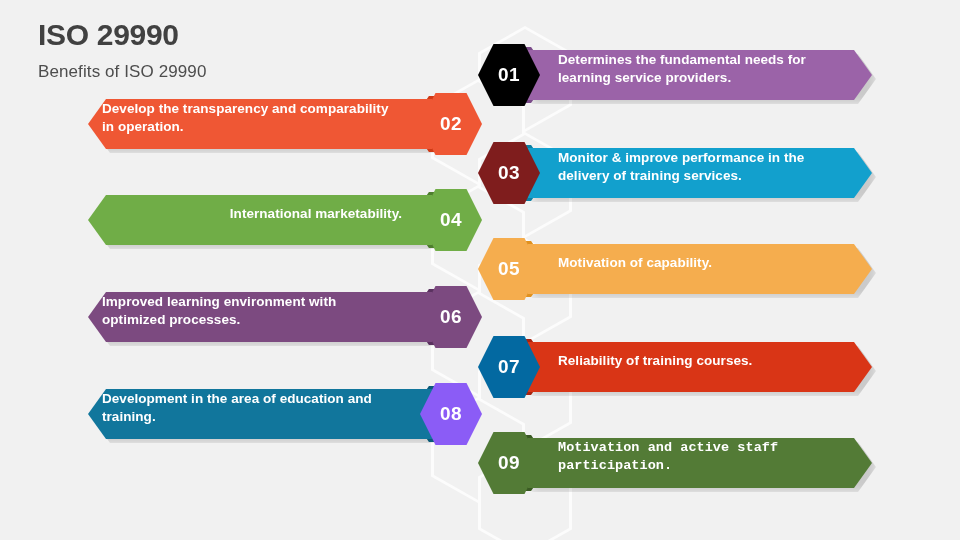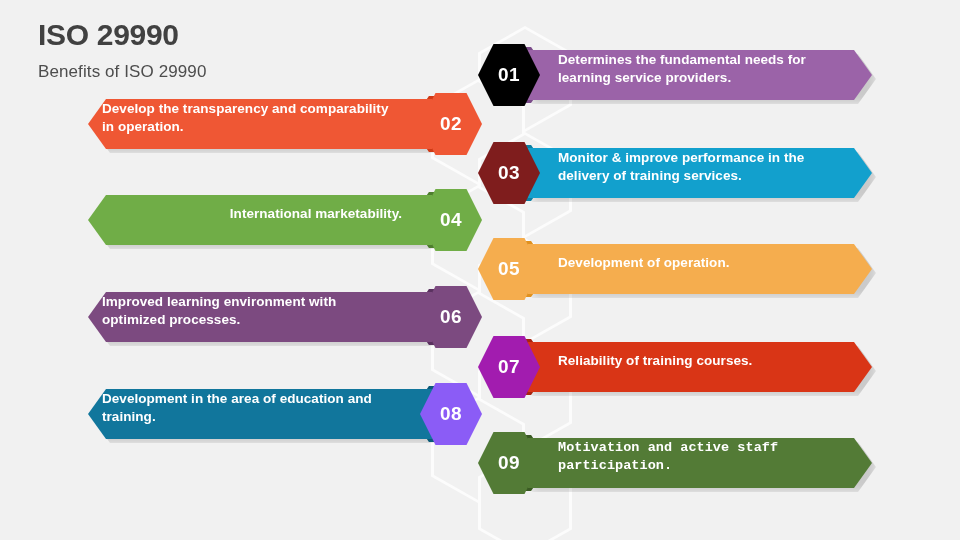--- a/index.html
+++ b/index.html
@@ -157,40 +157,40 @@
         <div class="banner" style="background: rgb(18, 160, 205);"></div>
         <div class="banner-text" style="color: rgb(255, 255, 255);">Monitor &amp; improve performance in the delivery of training services.</div>
         <div class="hex" style="background: #7f1d1d;">
           <span class="hex-num">03</span>
         </div>
       </div>
       <div class="row right" style="top: 238px; left: 450px; width: 400px;">
         <div class="banner-shadow"></div>
         <div class="fold" style="background: rgb(224, 145, 31);"></div>
         <div class="banner" style="background: rgb(245, 173, 78);"></div>
-        <div class="banner-text" style="color: rgb(255, 255, 255);">Development of operation.</div>
+        <div class="banner-text" style="color: rgb(255, 255, 255);">Motivation of capability.</div>
         <div class="hex" style="background: rgb(245, 173, 78);">
           <span class="hex-num">05</span>
         </div>
       </div>
       <div class="row left" style="top: 286px; left: 110px; width: 400px;">
         <div class="banner-shadow"></div>
         <div class="fold" style="background: rgb(91, 50, 96);"></div>
         <div class="banner" style="background: rgb(124, 74, 128);"></div>
         <div class="banner-text" style="color: rgb(255, 255, 255);">Improved learning environment with optimized processes.</div>
         <div class="hex" style="background: rgb(124, 74, 128);">
           <span class="hex-num">06</span>
         </div>
       </div>
       <div class="row right" style="top: 336px; left: 450px; width: 400px;">
         <div class="banner-shadow"></div>
         <div class="fold" style="background: rgb(168, 36, 16);"></div>
         <div class="banner" style="background: rgb(217, 53, 22);"></div>
         <div class="banner-text" style="color: rgb(255, 255, 255);">Reliability of training courses.</div>
-        <div class="hex" style="background: #a21caf;">
+        <div class="hex" style="background: #0369a1;">
           <span class="hex-num">07</span>
         </div>
       </div>
       <div class="row left" style="top: 383px; left: 110px; width: 400px;">
         <div class="banner-shadow"></div>
         <div class="fold" style="background: rgb(10, 90, 120);"></div>
         <div class="banner" style="background: rgb(17, 118, 156);"></div>
         <div class="banner-text" style="color: rgb(255, 255, 255);">Development in the area of education and training.</div>
         <div class="hex" style="background: #8b5cf6;">
           <span class="hex-num">08</span>

